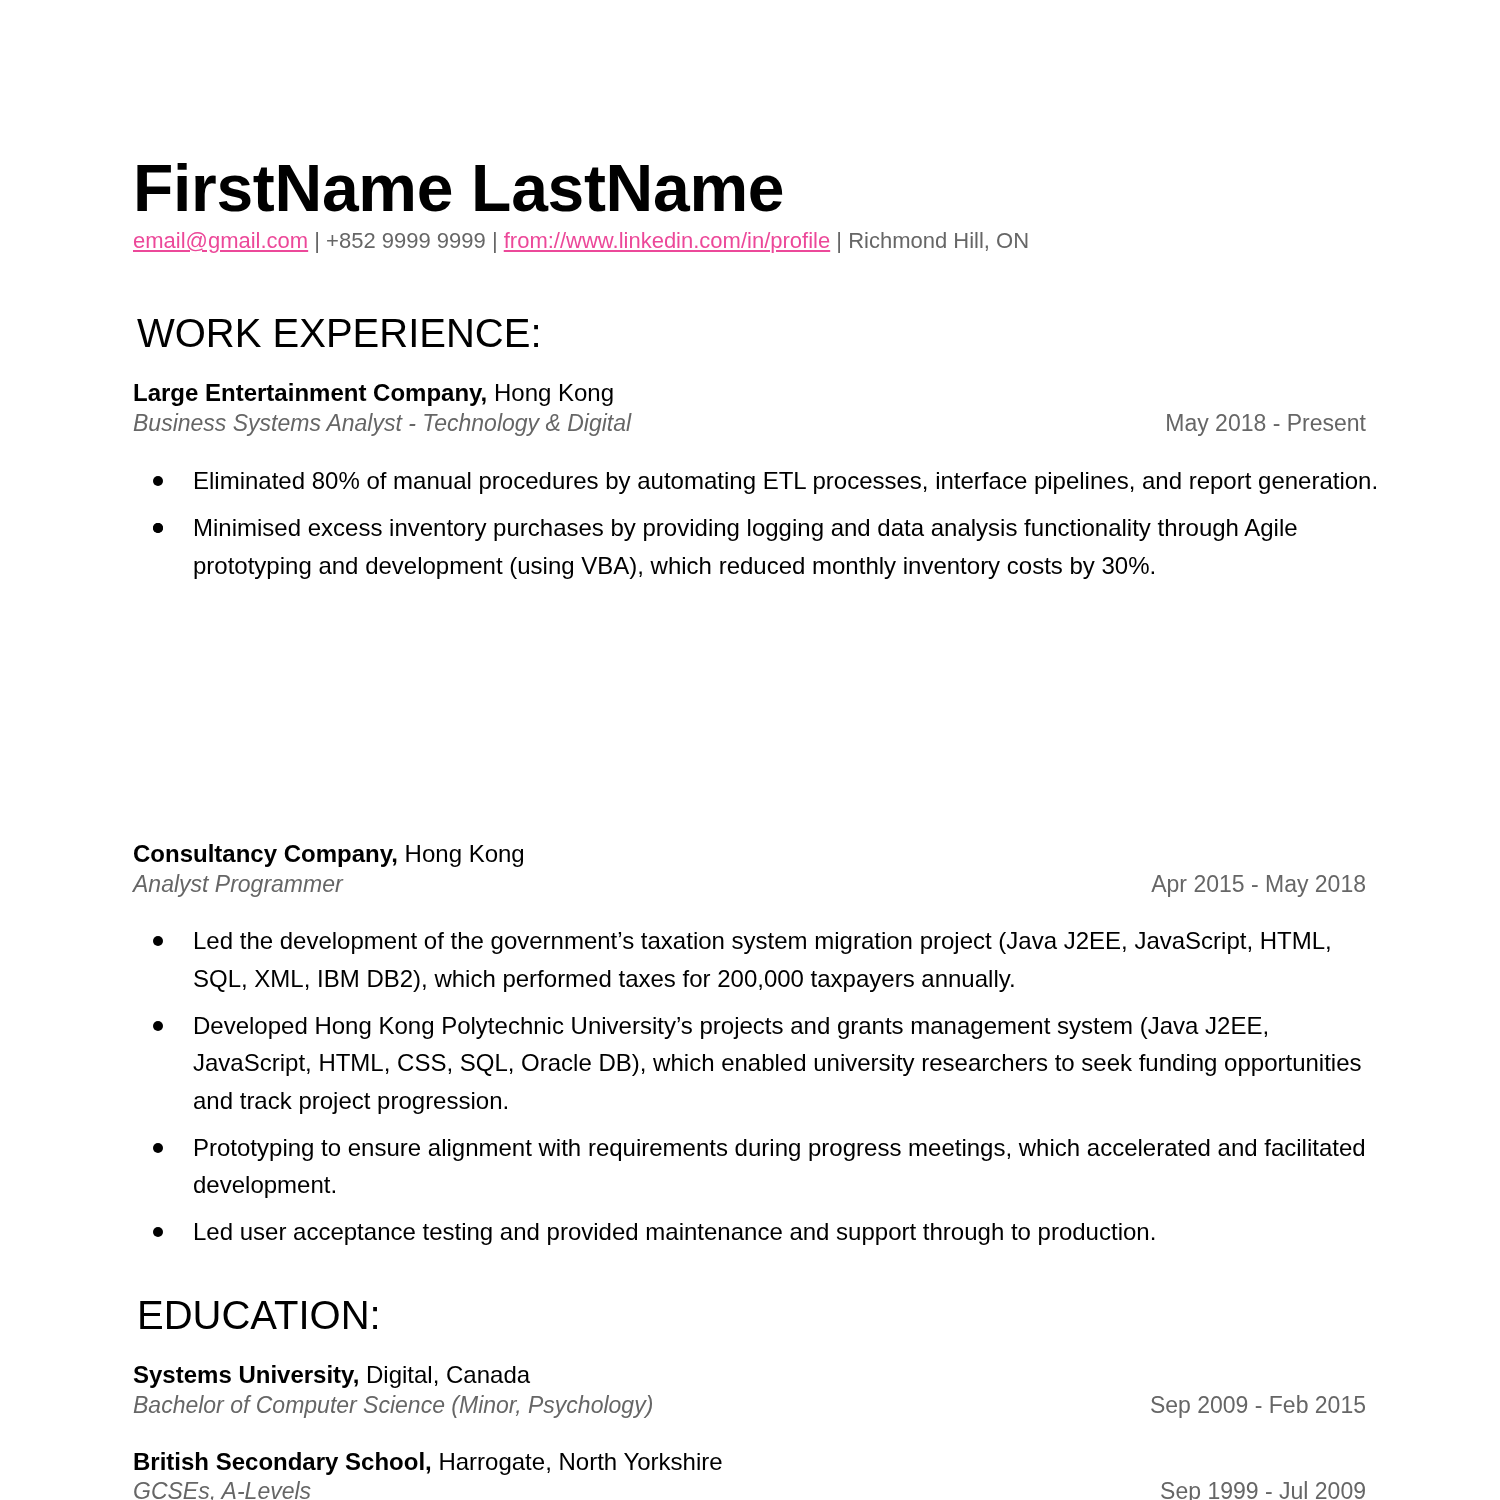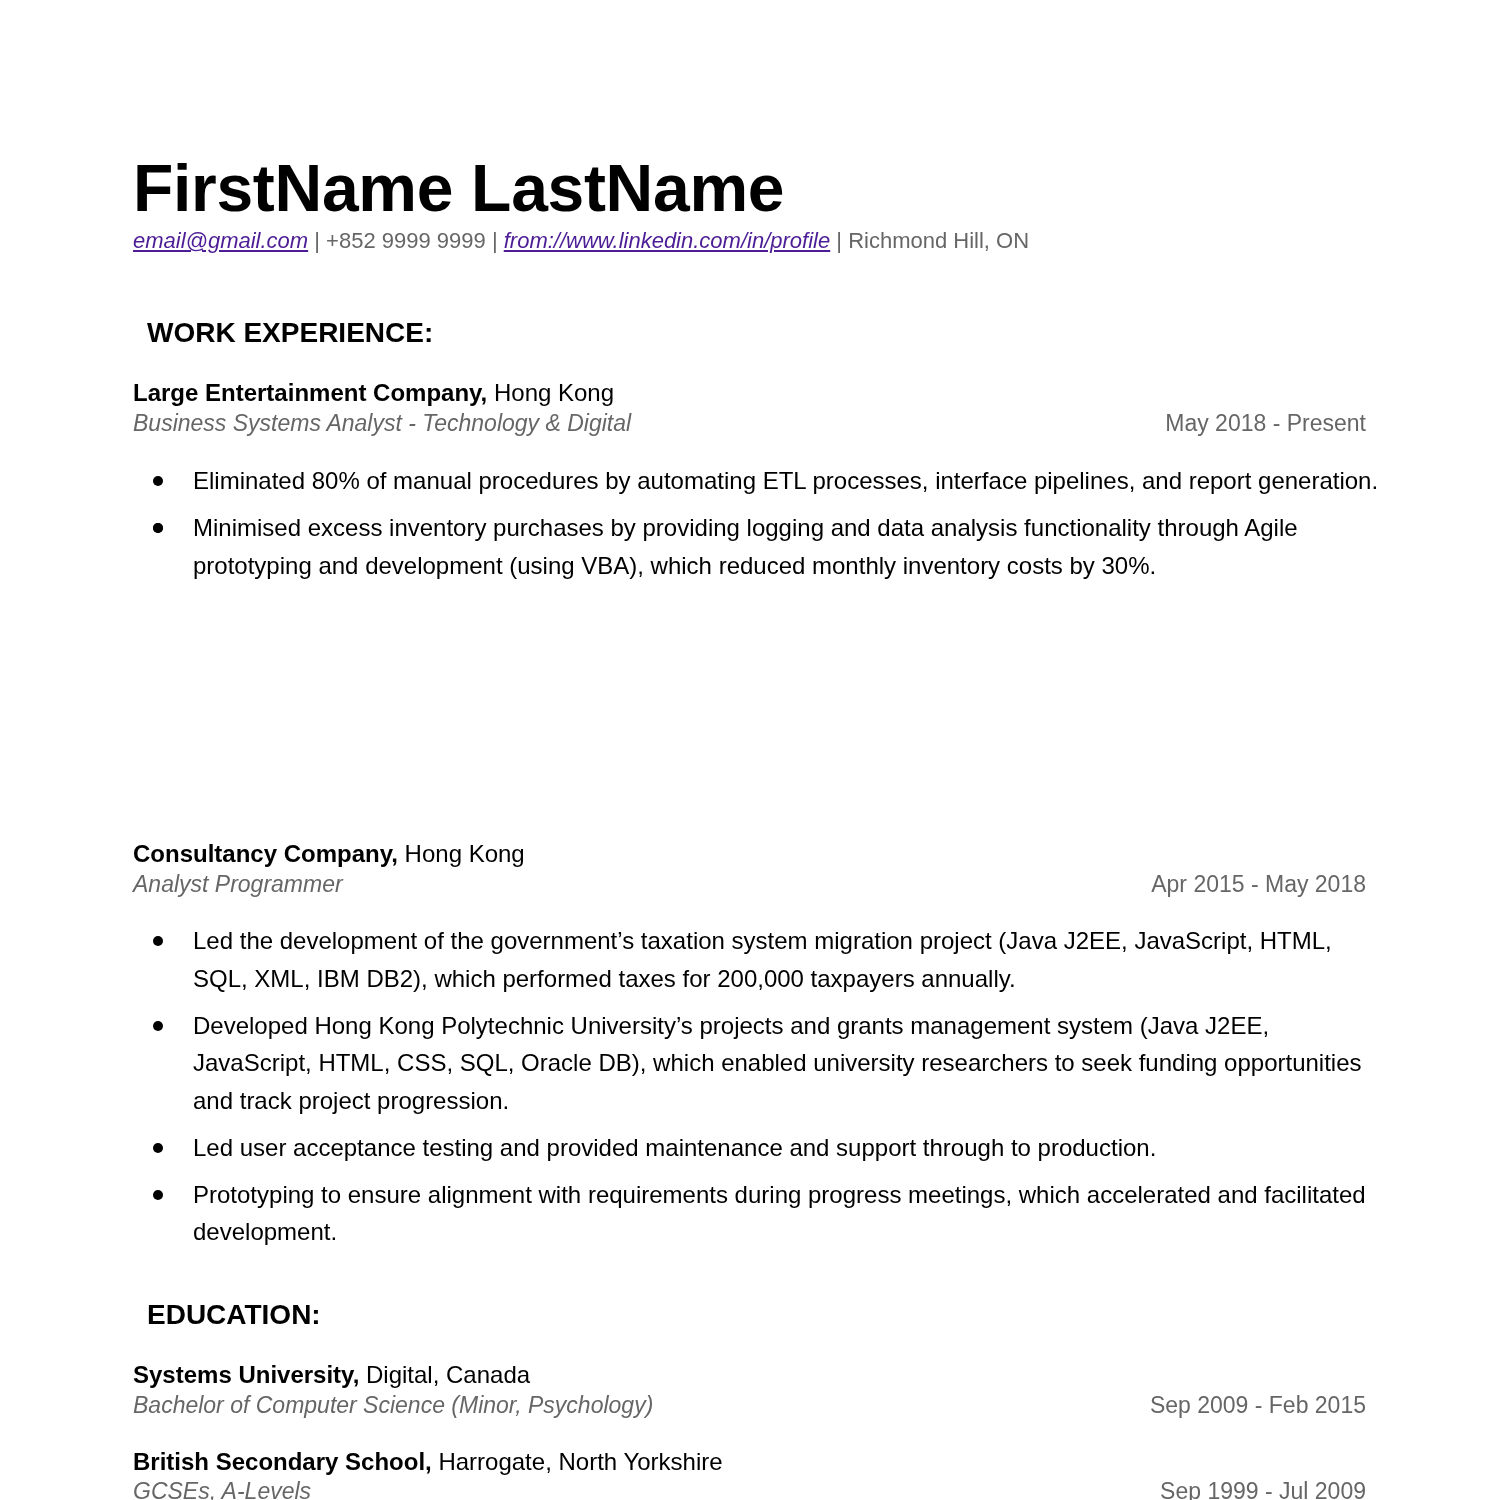--- a/index.html
+++ b/index.html
@@ -34,29 +34,28 @@
     .contact {
       position: absolute;
       top: 227px;
       left: 0;
       font-size: 22px;
       line-height: 28px;
       color: #666666;
       white-space: nowrap;
     }
     .contact a {
-      color: #4c1d95;
+      color: #ec4899;
       text-decoration: underline;
-      font-style: italic;
     }
     .section-title {
       position: absolute;
-      left: 14px;
-      font-size: 28px;
-      font-weight: bold;
+      left: 4px;
+      font-size: 40px;
+      font-weight: normal;
       line-height: 40px;
       white-space: nowrap;
     }
     .entry-head {
       position: absolute;
       left: 0;
       width: 1233px;
       font-size: 24px;
       line-height: 31px;
     }
@@ -125,22 +124,22 @@
   <div class="entry-head" style="top:838px">
     <span class="org">Consultancy Company,</span><span> Hong Kong</span>
   </div>
   <div class="subline" style="top:869px">
     <span class="role">Analyst Programmer</span>
     <span>Apr 2015 - May 2018</span>
   </div>
   <ul class="bullets" style="top:906px">
     <li><span class="dot"></span><span>Led the development of the government’s taxation system migration project (Java J2EE, JavaScript, HTML, SQL, XML, IBM DB2), which performed taxes for 200,000 taxpayers annually.</span></li>
     <li><span class="dot"></span><span>Developed Hong Kong Polytechnic University’s projects and grants management system (Java J2EE, JavaScript, HTML, CSS, SQL, Oracle DB), which enabled university researchers to seek funding opportunities and track project progression.</span></li>
+    <li><span class="dot"></span><span>Prototyping to ensure alignment with requirements during progress meetings, which accelerated and facilitated development.</span></li>
     <li><span class="dot"></span><span>Led user acceptance testing and provided maintenance and support through to production.</span></li>
-    <li><span class="dot"></span><span>Prototyping to ensure alignment with requirements during progress meetings, which accelerated and facilitated development.</span></li>
   </ul>
 
   <div class="section-title" style="top:1295px">EDUCATION:</div>
 
   <div class="entry-head" style="top:1359px">
     <span class="org">Systems University,</span><span> Digital, Canada</span>
   </div>
   <div class="subline" style="top:1390px">
     <span class="role">Bachelor of Computer Science (Minor, Psychology)</span>
     <span>Sep 2009 - Feb 2015</span>

